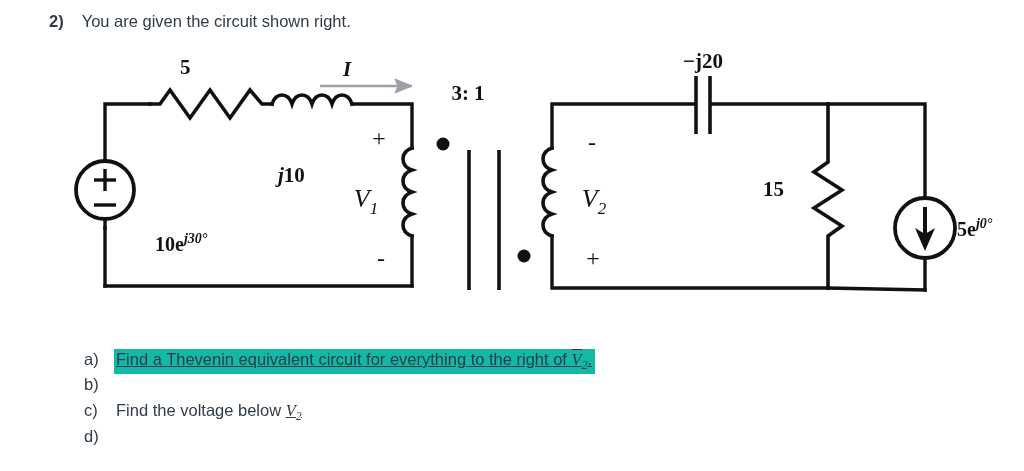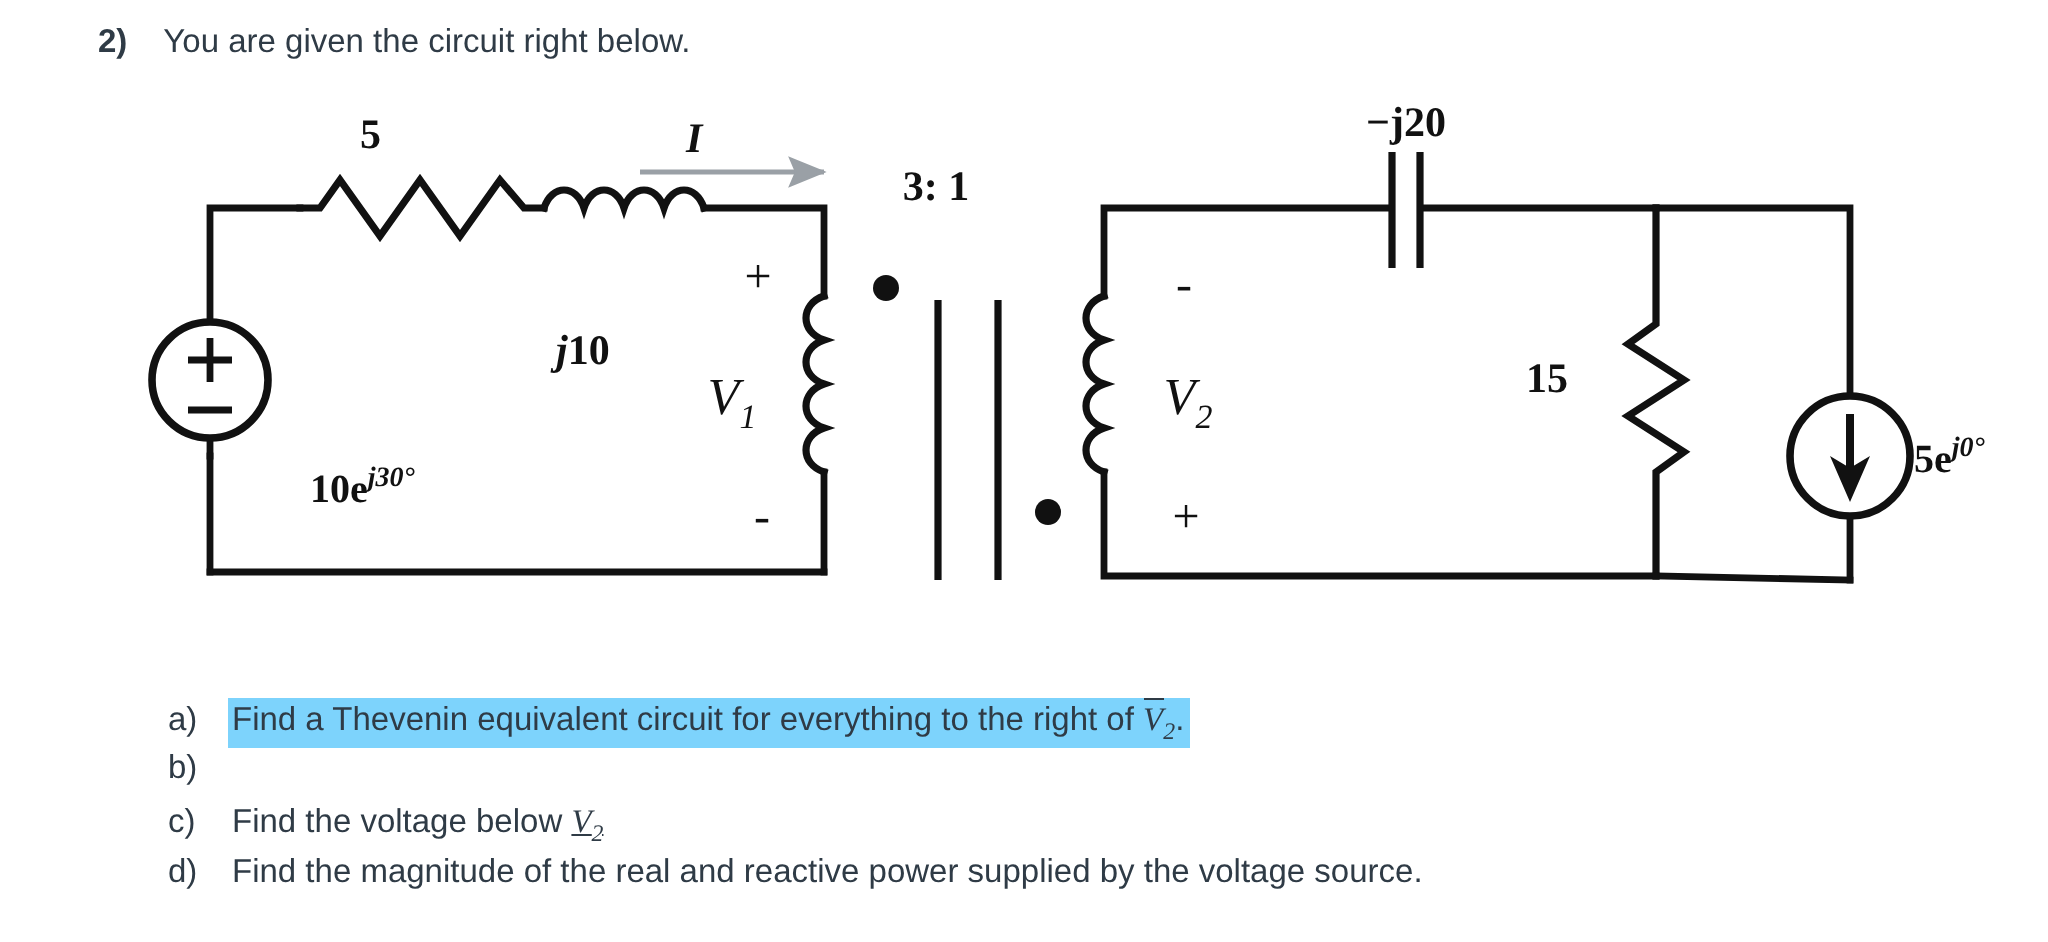--- a/index.html
+++ b/index.html
@@ -49,34 +49,35 @@
   }
   #questions .qrow {
     display: flex;
     align-items: baseline;
     gap: 13px;
     height: 26px;
     white-space: nowrap;
   }
   #questions .qlabel { width: 19px; flex: 0 0 19px; }
   #questions .qtext.highlight {
-    background: #7dd3fc;
+    background: #14b8a6;
     padding: 1px 3px 1px 2px;
     margin-left: -2px;
+    text-decoration: underline;
   }
   .mi { font-family: "Liberation Serif", serif; font-style: italic; }
   .mi-u { text-decoration: underline; }
   sub { font-size: 0.72em; }
 </style>
 </head>
 <body>
 
 <div id="prompt">
   <span class="num">2)</span>
-  <span>You are given the circuit right below.</span>
+  <span>You are given the circuit shown right.</span>
 </div>
 
 <div id="circuit">
 <svg width="1024" height="270" viewBox="0 0 1024 270" xmlns="http://www.w3.org/2000/svg">
 
   <g fill="none" stroke="#111111" stroke-width="3.4" stroke-linecap="square" stroke-linejoin="miter">
 
     <path d="M105 188 L105 64 L150 64"></path>
 
     <path d="M150 64 L160 64 L170 50 L190 78 L210 50 L230 78 L250 50 L262 64 L272 64" stroke-width="3.6"></path>
@@ -179,15 +180,14 @@
   </div>
   <div class="qrow">
     <span class="qlabel">b)</span>
   </div>
   <div class="qrow">
     <span class="qlabel">c)</span>
     <span class="qtext"><span>Find the voltage below </span><span class="mi mi-u"><span>V</span><sub>2</sub></span><span></span></span>
   </div>
   <div class="qrow">
     <span class="qlabel">d)</span>
-    <span class="qtext">Find the magnitude of the real and reactive power supplied by the voltage source.</span>
   </div>
 </div>
 
 </body></html>

